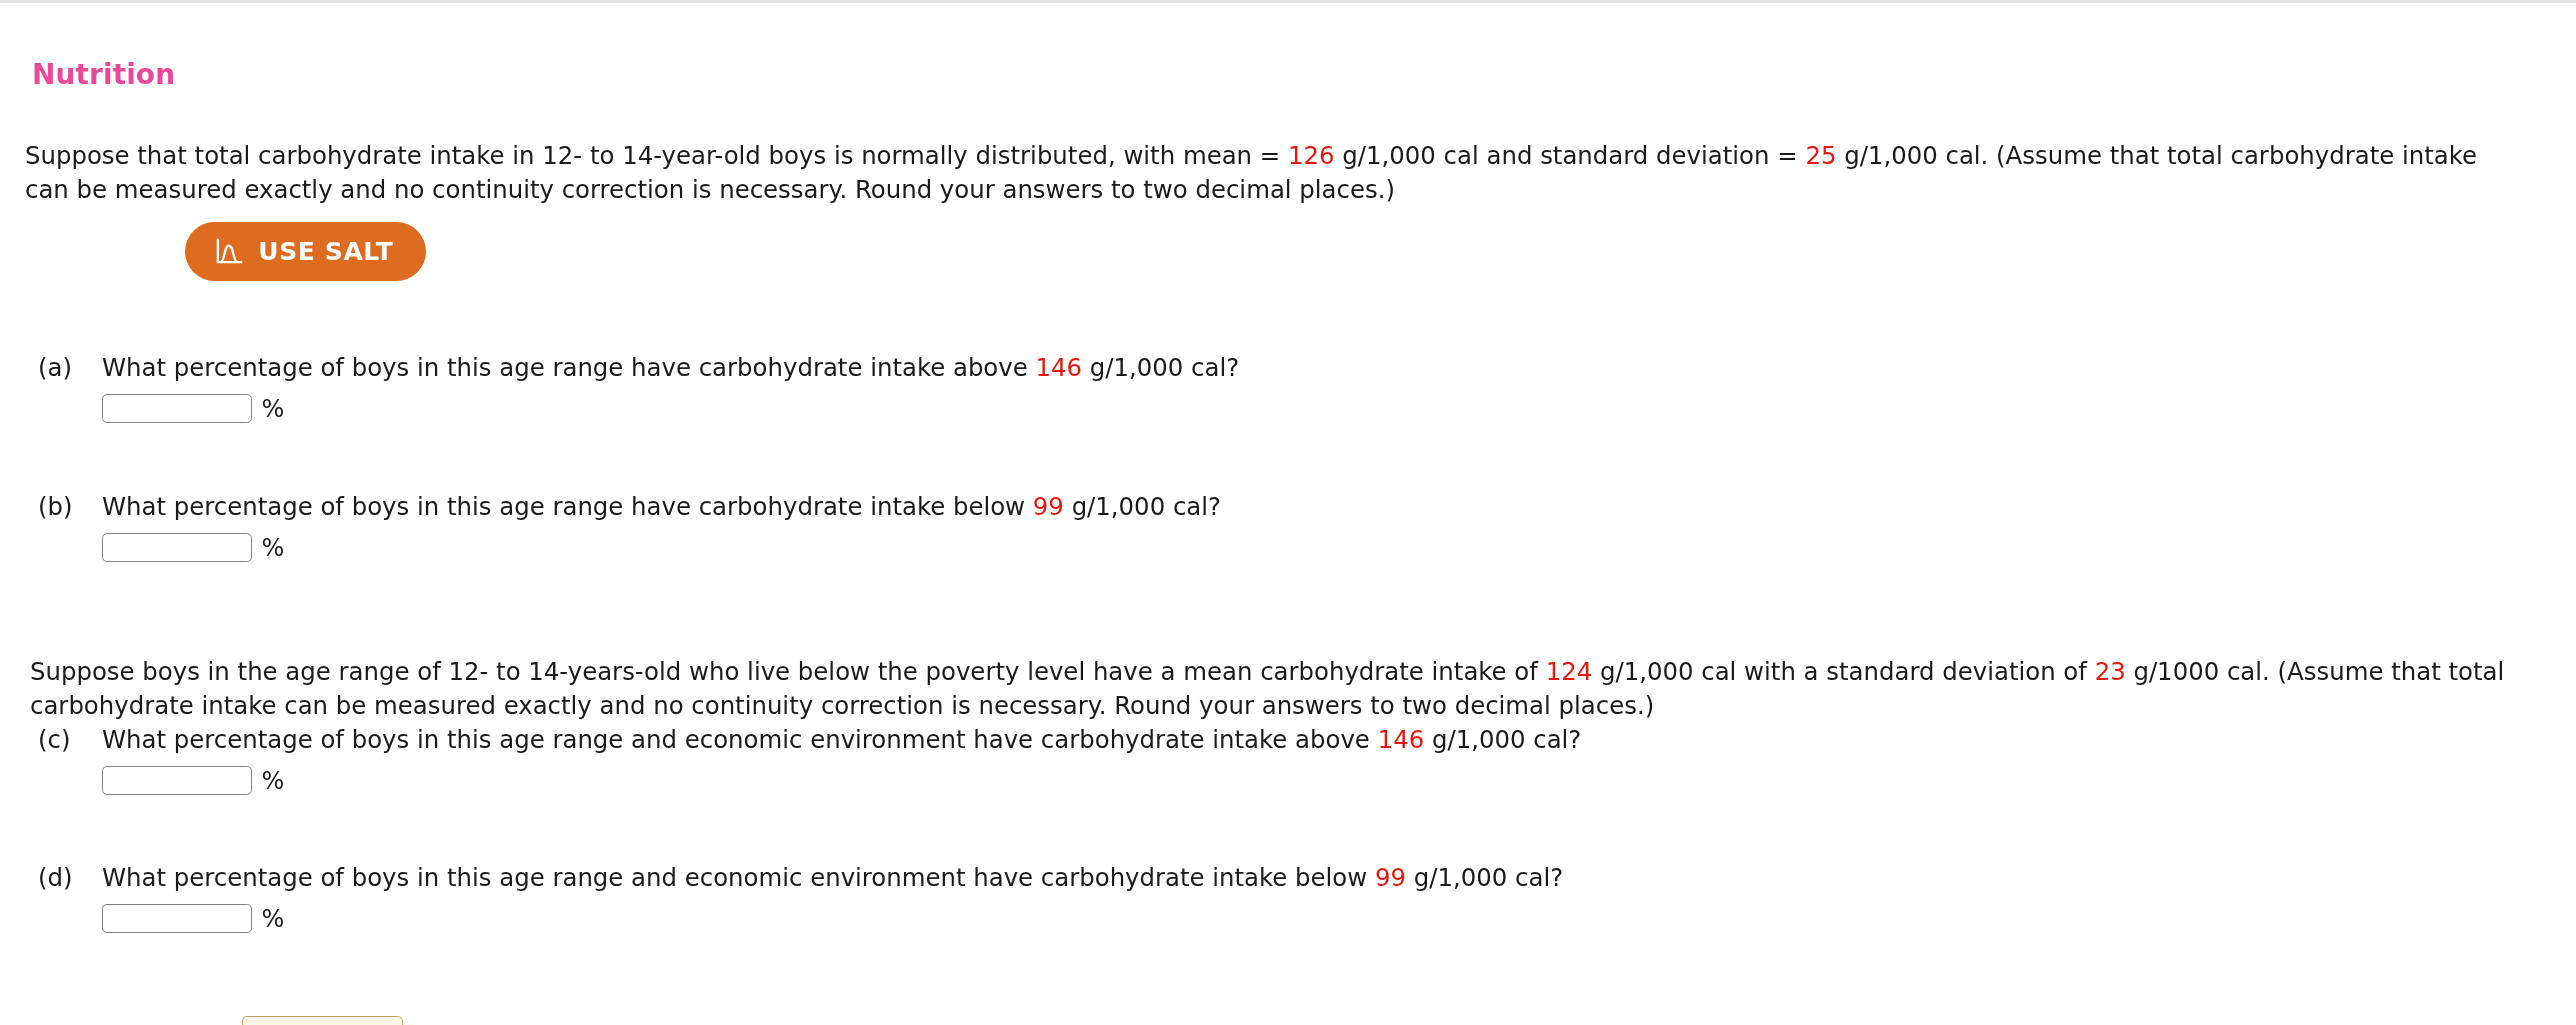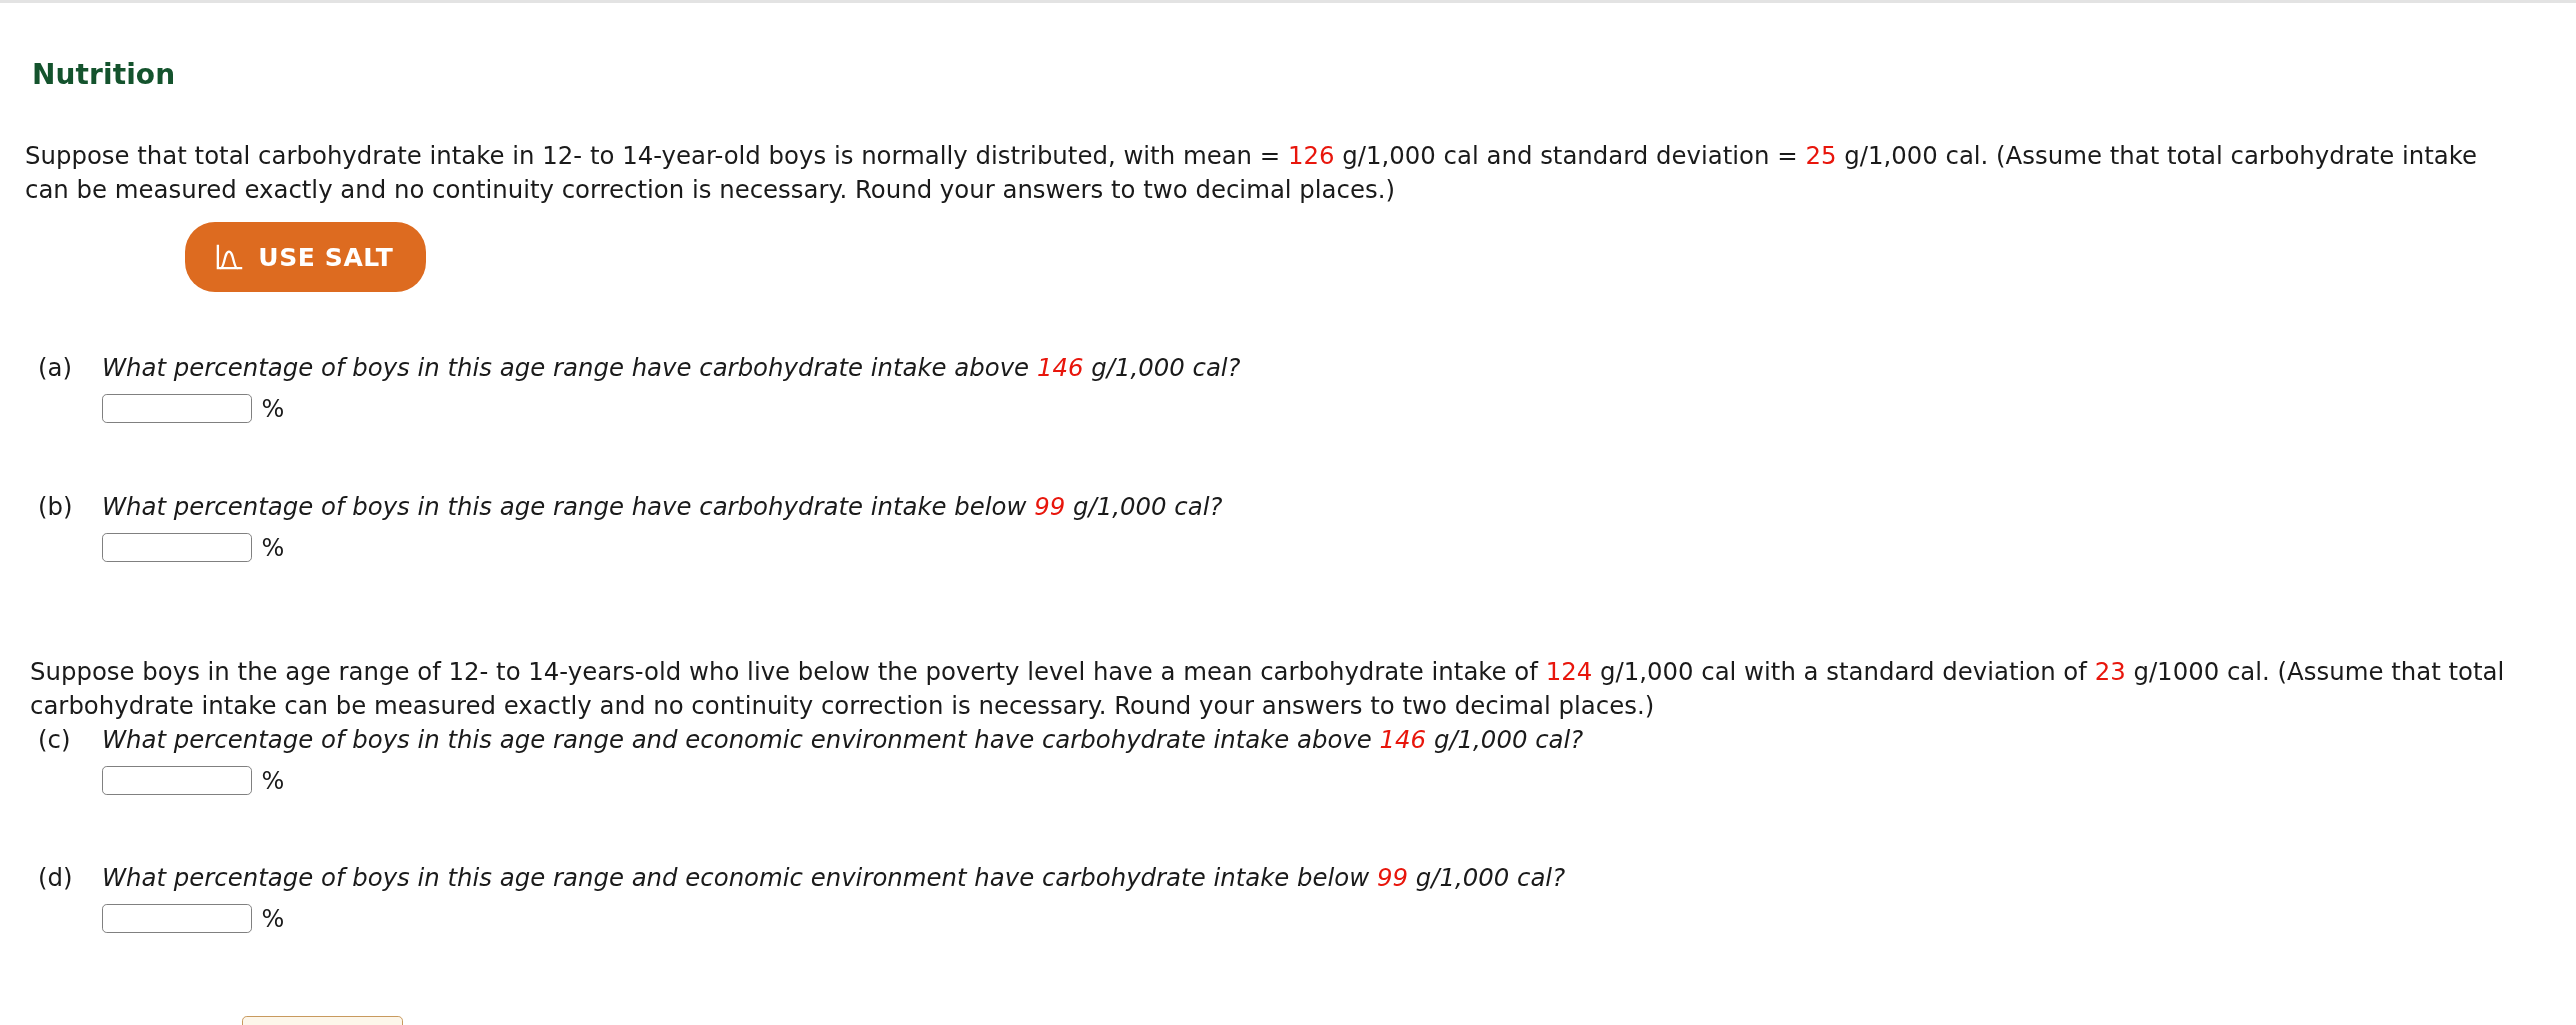--- a/index.html
+++ b/index.html
@@ -32,21 +32,21 @@
     left: 0;
     width: 2576px;
   }
 
   .page-title {
     position: absolute;
     left: 32px;
     top: 39px;
     font-size: 28px;
     font-weight: bold;
-    color: #14532d;
+    color: #ec4899;
     letter-spacing: 0.1px;
   }
 
   .intro-1 {
     position: absolute;
     left: 25px;
     top: 115px;
     width: 2486px;
     font-size: 24.4px;
     line-height: 34px;
@@ -65,21 +65,21 @@
 
   .val {
     color: #e8160c;
   }
 
   
   .salt-button {
     position: absolute;
     left: 185px;
     top: 222px;
-    height: 70px;
+    height: 59px;
     padding: 0 32.5px 0 29px;
     border: none;
     border-radius: 30px;
     background: #dd6b20;
     color: #ffffff;
     font-family: "DejaVu Sans", "Liberation Sans", sans-serif;
     font-size: 25px;
     font-weight: bold;
     letter-spacing: 0.6px;
     display: flex;
@@ -112,21 +112,20 @@
     white-space: nowrap;
   }
   .q-text {
     position: absolute;
     left: 102px;
     top: 0;
     font-size: 24.4px;
     line-height: 32.5px;
     color: #1a1a1a;
     white-space: nowrap;
-    font-style: italic;
   }
   .answer-row {
     position: absolute;
     left: 102px;
     top: 42px;
     display: flex;
     align-items: center;
     gap: 9.6px;
   }
   .answer-input {

